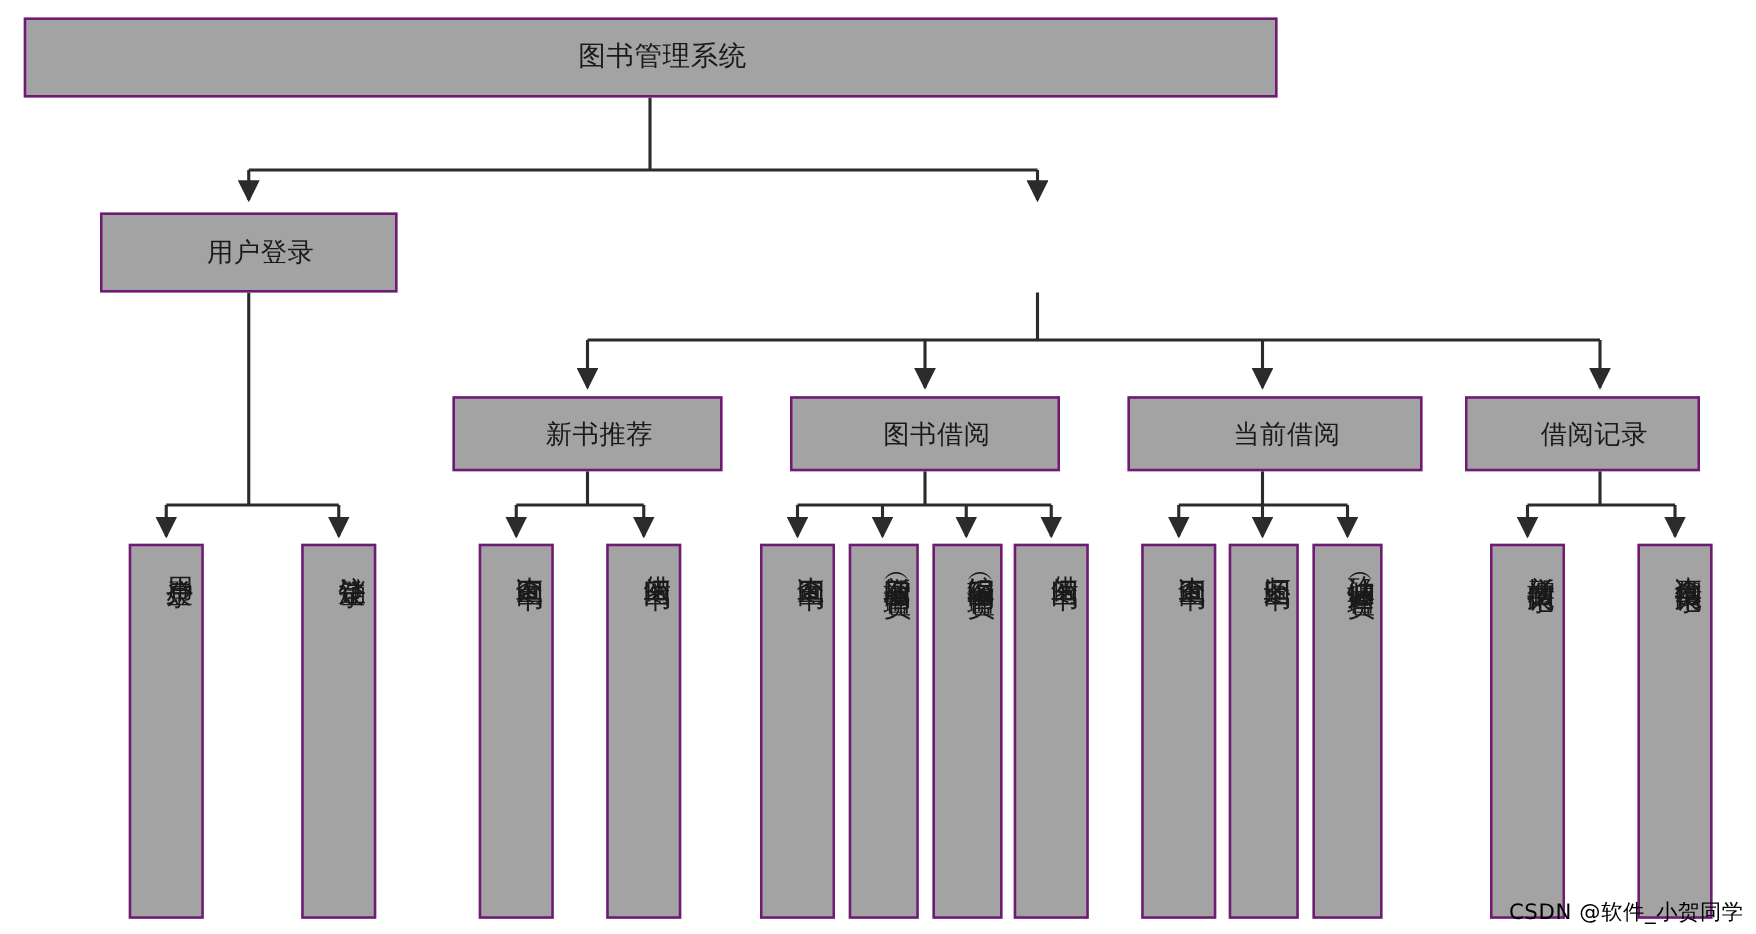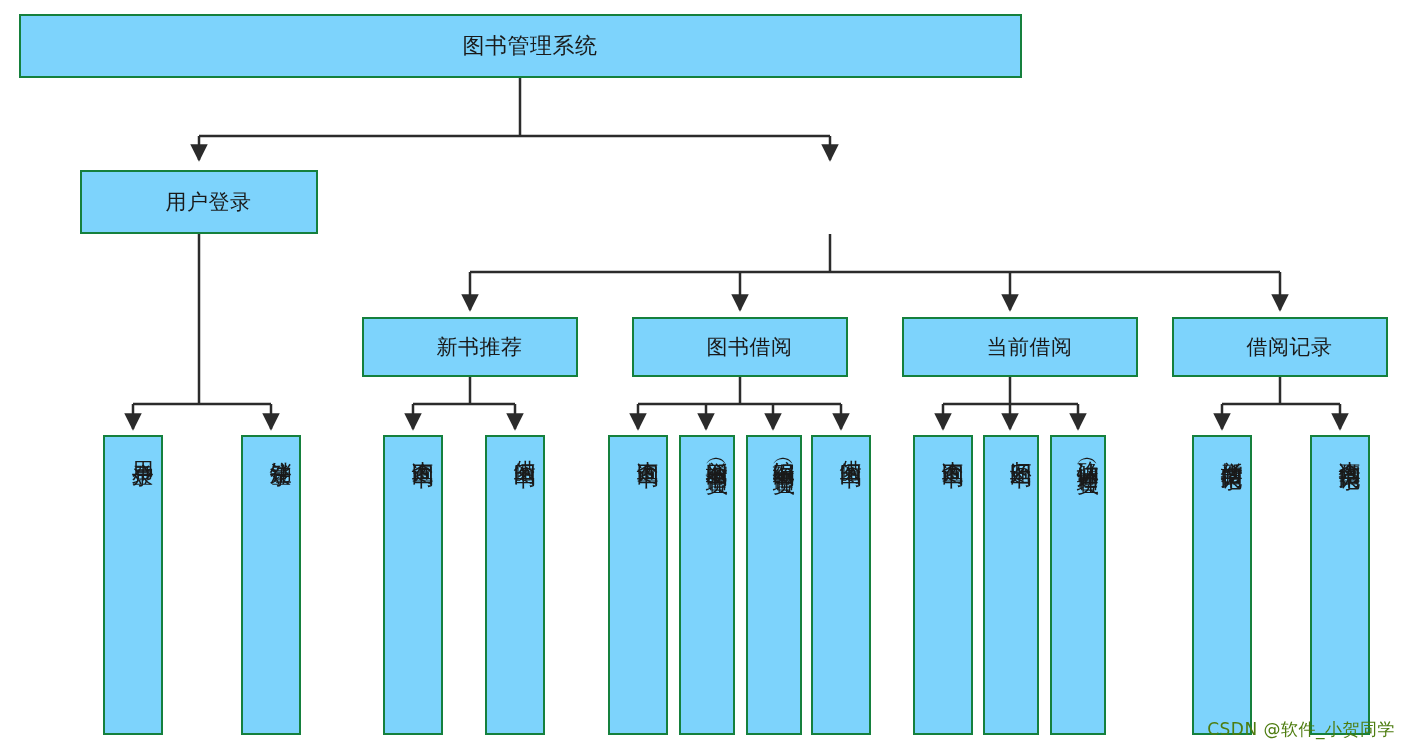--- a/index.html
+++ b/index.html
@@ -21,22 +21,22 @@
     position: absolute;
     left: 0;
     top: 0;
     width: 1405px;
     height: 747px;
     pointer-events: none;
   }
   .node {
     position: absolute;
     box-sizing: border-box;
-    background: #7dd3fc;
-    border: 2px solid #15803d;
+    background: #a3a3a3;
+    border: 2px solid #701a75;
     display: flex;
     align-items: center;
     justify-content: center;
     z-index: 2;
     padding-left: 19px;
   }
   .node .lbl {
     color: #1a1a1a;
     font-size: 21px;
     line-height: 1.18;
@@ -55,21 +55,21 @@
     text-orientation: upright;
     font-size: 22px;
     line-height: 1.12;
     letter-spacing: 2px;
     white-space: nowrap;
   }
   #watermark {
     position: absolute;
     right: 10px;
     bottom: 6px;
-    color: #4d7c0f;
+    color: #000000;
     font-size: 17px;
     letter-spacing: 0.5px;
     white-space: nowrap;
     z-index: 5;
   }
 </style>
 </head>
 <body>
 
 <div id="canvas">
@@ -138,21 +138,21 @@
   </div>
 
   <div class="node" style="left:362px; top:317px; width:216px; height:60px;">
     <span class="lbl">新书推荐</span>
   </div>
 
   <div class="node" style="left:902px; top:317px; width:236px; height:60px;">
     <span class="lbl">当前借阅</span>
   </div>
 
-  <div class="node" style="left:1172px; top:317px; width:216px; height:60px;">
+  <div class="node" style="left:1172px; top:317px; width:188px; height:60px;">
     <span class="lbl">借阅记录</span>
   </div>
 
   <div class="node vert" style="left:103px; top:435px; width:60px; height:300px;">
     <span class="lbl">用户登录</span>
   </div>
 
   <div class="node vert" style="left:241px; top:435px; width:60px; height:300px;">
     <span class="lbl">注销登录</span>
   </div>

